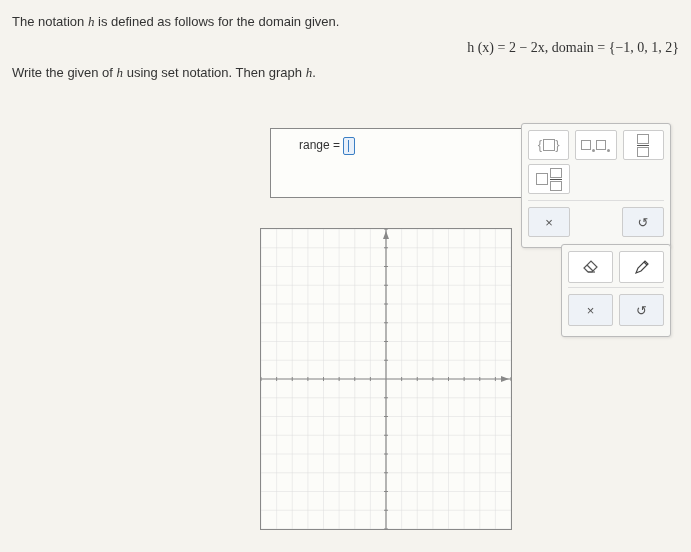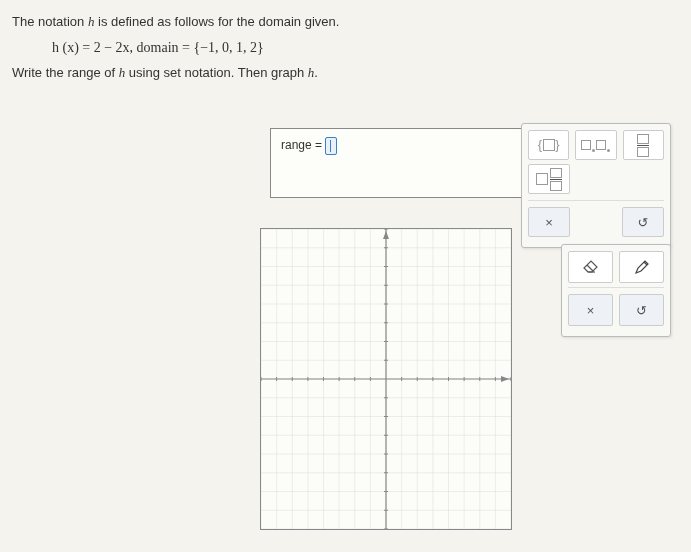--- a/index.html
+++ b/index.html
@@ -9,31 +9,31 @@
     font-size: 13px;
     color: #333;
     background: #f5f3ee;
     width: 691px;
     height: 552px;
     box-sizing: border-box;
     position: relative;
   }
   .problem-text { font-size: 13px; line-height: 1.6; }
   .italic { font-style: italic; font-family: 'Times New Roman', serif; }
-  .math { font-family: 'Times New Roman', serif; font-size: 14px; }
+  .math { font-family: 'Times New Roman', serif; font-size: 14px; text-align: right; }
   .indent { margin-left: 40px; margin-top: 4px; margin-bottom: 4px; }
   .answer-box {
     position: absolute;
     top: 128px;
     left: 270px;
     width: 274px;
     height: 70px;
     border: 1px solid #888;
     background: #fdfdfa;
-    padding: 8px 10px;
+    padding: 8px 28px;
     box-sizing: border-box;
     font-size: 12px;
   }
   .cursor-box {
     display: inline-block;
     width: 10px;
     height: 16px;
     border: 1px solid #3b7fc4;
     border-radius: 2px;
     background: #e8f0fa;
@@ -126,21 +126,21 @@
     background: #fcfcf9;
   }
   svg.grid { width:100%; height:100%;}
 </style>
 </head>
 <body>
 
 <div class="problem-text">
   <span>The notation </span><span class="italic">h</span><span> is defined as follows for the domain given.</span>
   <div class="indent math">h (x) = 2 − 2x,   domain  = {−1, 0, 1, 2}</div>
-  <span>Write the range of </span><span class="italic">h</span><span> using set notation. Then graph </span><span class="italic">h</span><span>.</span>
+  <span>Write the given of </span><span class="italic">h</span><span> using set notation. Then graph </span><span class="italic">h</span><span>.</span>
 </div>
 
 <div class="answer-box">
   <span>range = </span><span class="cursor-box"></span>
 </div>
 
 <div class="palette">
   <div class="palette-row">
     <div class="pal-btn">
       <span class="set-icon"></span>

